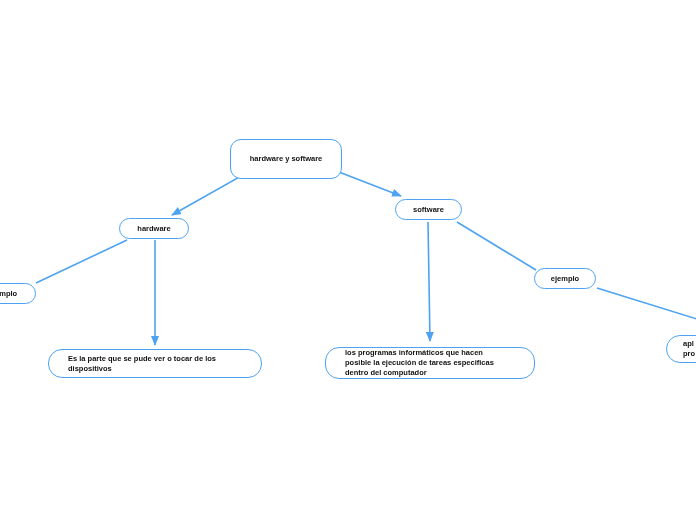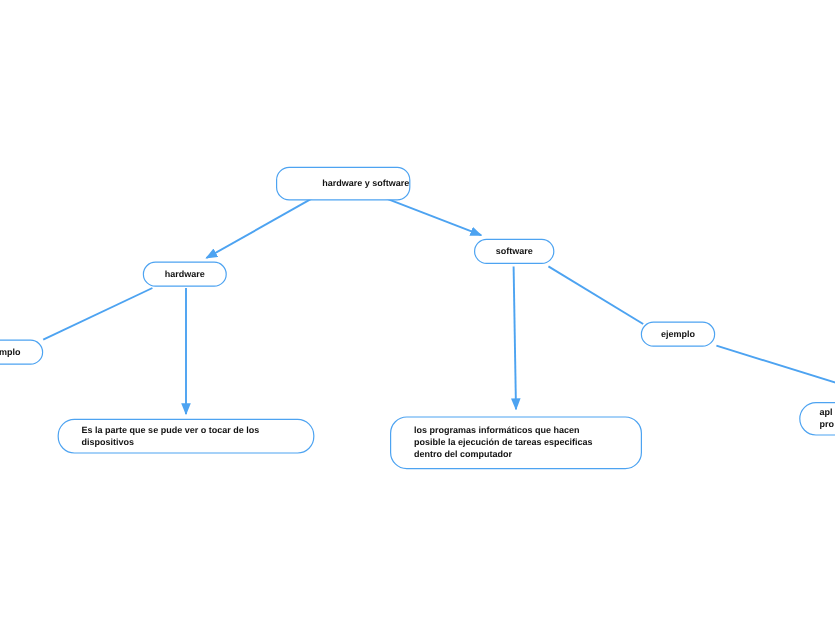--- a/index.html
+++ b/index.html
@@ -38,27 +38,27 @@
     font-weight: 700;
     line-height: 10px;
     z-index: 2;
   }
   .node .node-label {
     white-space: pre-line;
   }
   .pill { border-radius: 11px; }
   .box  { border-radius: 14px; justify-content: flex-start; text-align: left; }
 
-  .n-root          { left: 230px; top: 139px; width: 112px; height: 28px; justify-content: flex-end; }
+  .n-root          { left: 230px; top: 139px; width: 112px; height: 40px; }
   .n-hardware      { left: 119px; top: 218px; width: 70px;  height: 21px; }
   .n-software      { left: 395px; top: 199px; width: 67px;  height: 21px; text-align: center; }
   .n-ejemplo-left  { left: -30px; top: 283px; width: 66px;  height: 21px; }
   .n-ejemplo-right { left: 534px; top: 268px; width: 62px;  height: 21px; }
   .n-desc-left     { left: 48px;  top: 349px; width: 214px; height: 29px; padding-left: 19px; }
-  .n-desc-center   { left: 325px; top: 347px; width: 210px; height: 44px; padding-left: 19px; }
+  .n-desc-center   { left: 325px; top: 347px; width: 210px; height: 32px; padding-left: 19px; }
   .n-clipped-right { left: 666px; top: 335px; width: 120px; height: 28px; padding-left: 16px; }
 </style>
 </head>
 <body>
 
 <div class="canvas">
 
   <svg class="edges" viewBox="0 0 696 520" xmlns="http://www.w3.org/2000/svg">
     <defs>
       <marker id="arrow" viewBox="0 0 10 8" refX="9" refY="4" markerWidth="10" markerHeight="8" markerUnits="userSpaceOnUse" orient="auto">

